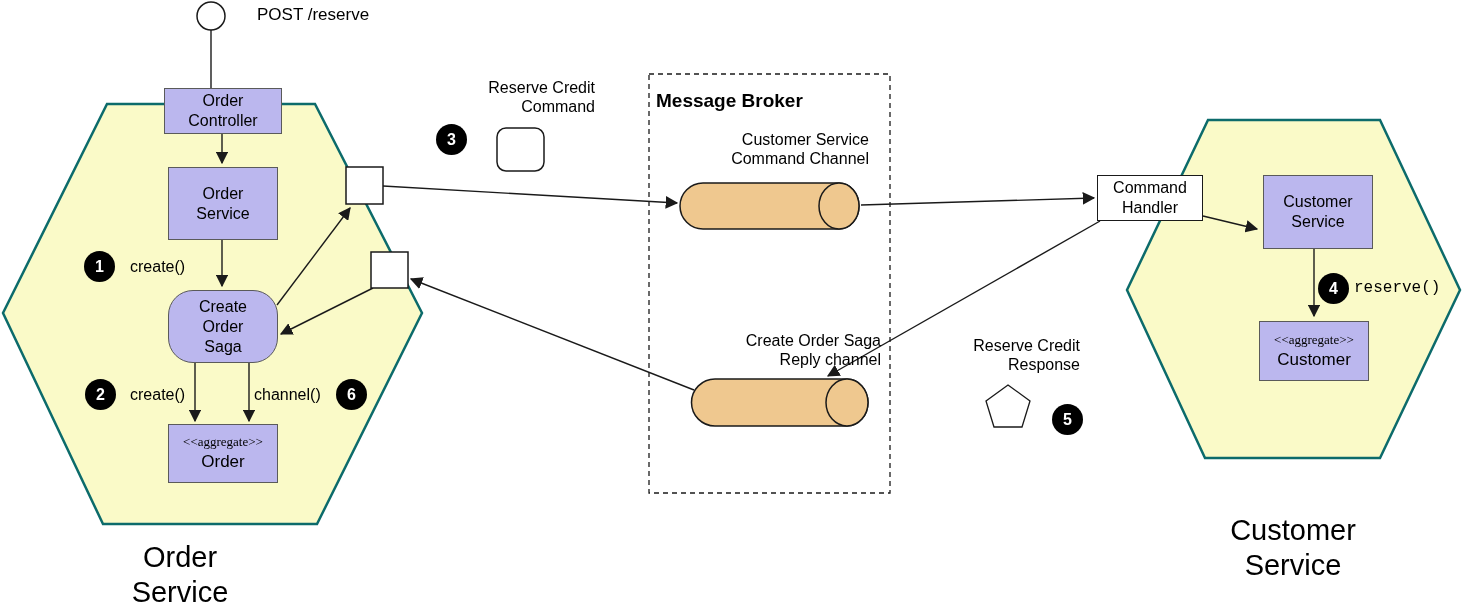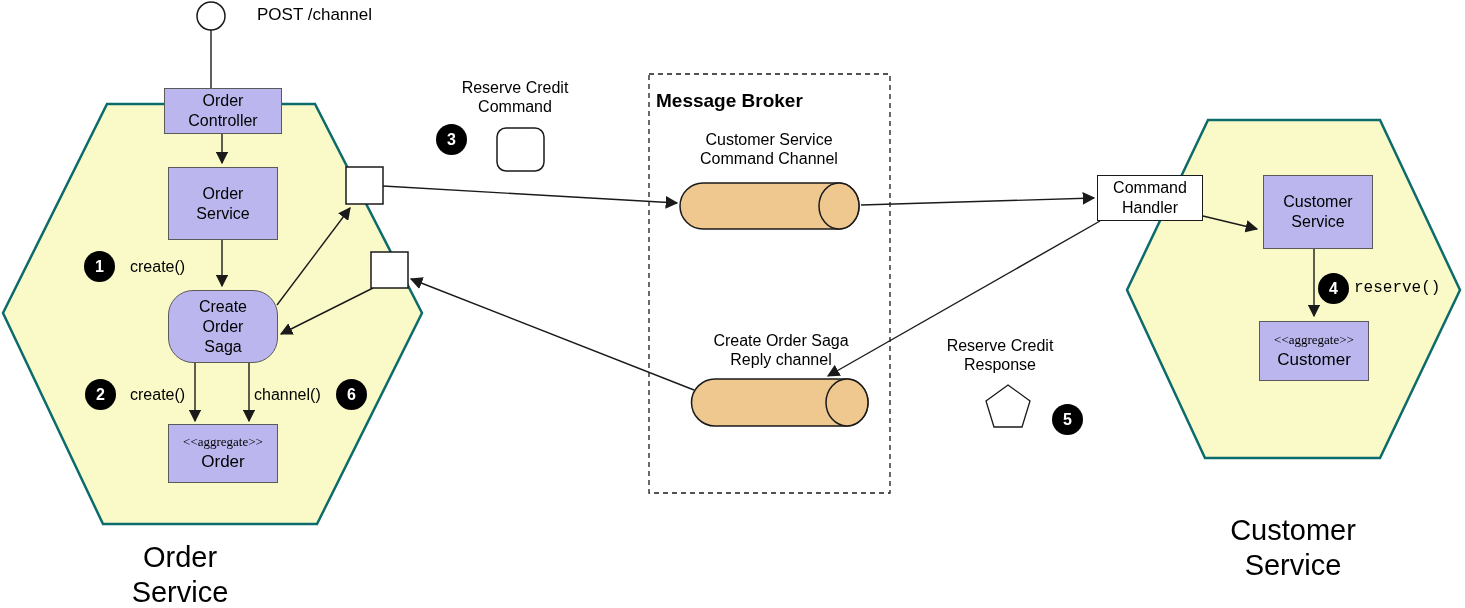--- a/index.html
+++ b/index.html
@@ -12,21 +12,21 @@
     position:absolute; background:#BBB7EE; border:1px solid #5a5a5a;
     display:flex; flex-direction:column; align-items:center; justify-content:center;
     text-align:center; font-size:16px; line-height:1.25; white-space:pre-line;
   }
   .whitebox {
     position:absolute; background:#ffffff; border:1px solid #1a1a1a;
     display:flex; align-items:center; justify-content:center;
     text-align:center; font-size:16px; line-height:1.25; white-space:pre-line;
   }
   .label { position:absolute; white-space:pre-line; font-size:16px; line-height:1.2; }
-  .center { text-align:center; }
+  .center { text-align:right; }
   .badge {
     position:absolute; width:31px; height:31px; border-radius:50%;
     background:#000000; color:#ffffff; font-size:16px; font-weight:bold;
     display:flex; align-items:center; justify-content:center;
   }
   .stereo { font-size:13px; line-height:1.3;font-family:Liberation Serif, serif; }
   .aggname { font-size:17px; line-height:1.25; }
   .biglabel { position:absolute; font-size:29px; line-height:1.22; text-align:center; white-space:pre-line; }
   .brokertitle { position:absolute; font-size:19px; font-weight:bold;margin-top:8px; }
 </style>
@@ -71,21 +71,21 @@
     <line x1="1314" y1="248" x2="1314" y2="316" stroke="#1a1a1a" stroke-width="1.4" marker-end="url(#arrow)"></line>
 
     <rect x="346" y="167" width="37" height="37" fill="#ffffff" stroke="#1a1a1a" stroke-width="1.5"></rect>
     <rect x="371" y="252" width="37" height="36" fill="#ffffff" stroke="#1a1a1a" stroke-width="1.5"></rect>
 
     <circle cx="211" cy="16" r="14" fill="#ffffff" stroke="#1a1a1a" stroke-width="1.5"></circle>
     <rect x="497" y="128" width="47" height="43" rx="9" fill="#ffffff" stroke="#1a1a1a" stroke-width="1.5"></rect>
     <polygon points="1008,385 1030,401 1022,427 994,427 986,401" fill="#ffffff" stroke="#1a1a1a" stroke-width="1.3"></polygon>
   </svg>
 
-  <div class="label" style="left:257px; top:5px; font-size:17px;">POST /channel</div>
+  <div class="label" style="left:257px; top:5px; font-size:17px;">POST /reserve</div>
 
   <div class="component" style="left:164px; top:88px; width:116px; height:44px;">Order
 Controller</div>
   <div class="component" style="left:168px; top:167px; width:108px; height:71px;">Order
 Service</div>
   <div class="component" style="left:168px; top:290px; width:108px; height:71px;border-radius:25px;">Create
 Order
 Saga</div>
   <div class="component" style="left:168px; top:424px; width:108px; height:57px;">
     <span class="stereo">&lt;&lt;aggregate&gt;&gt;</span>

